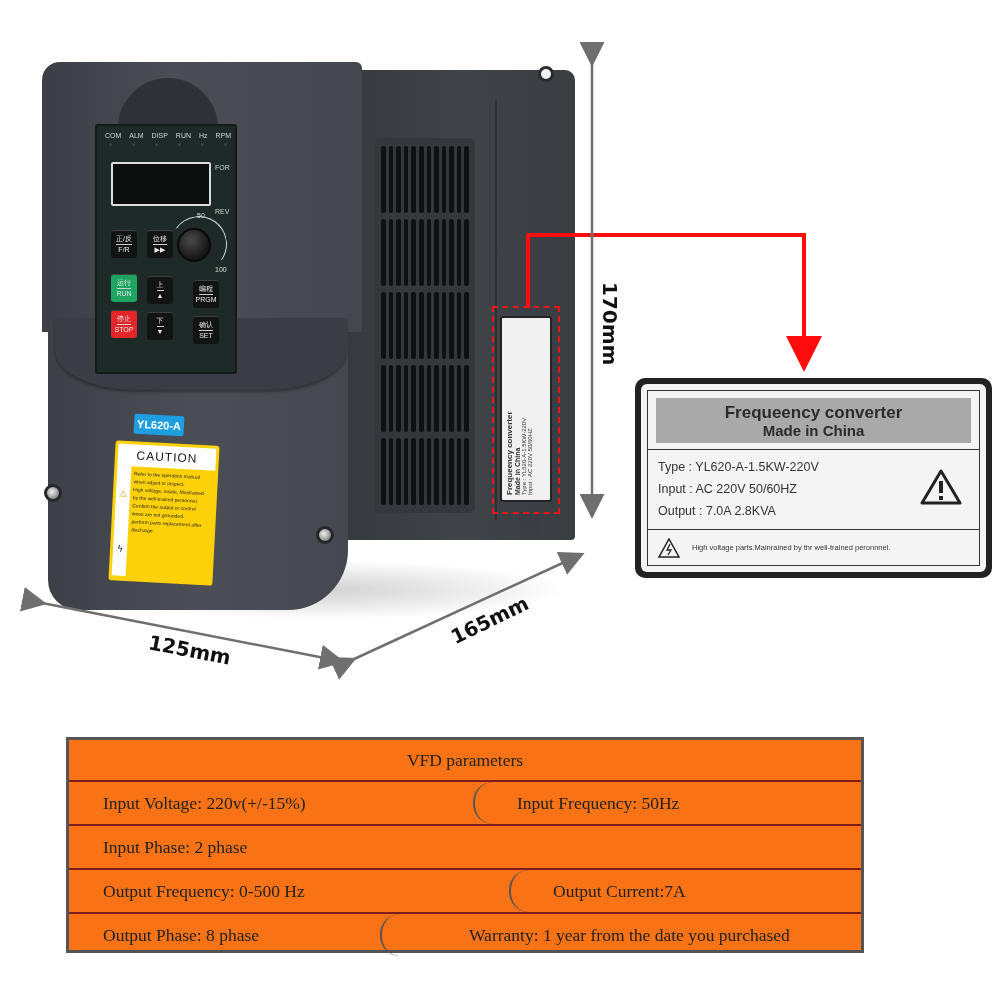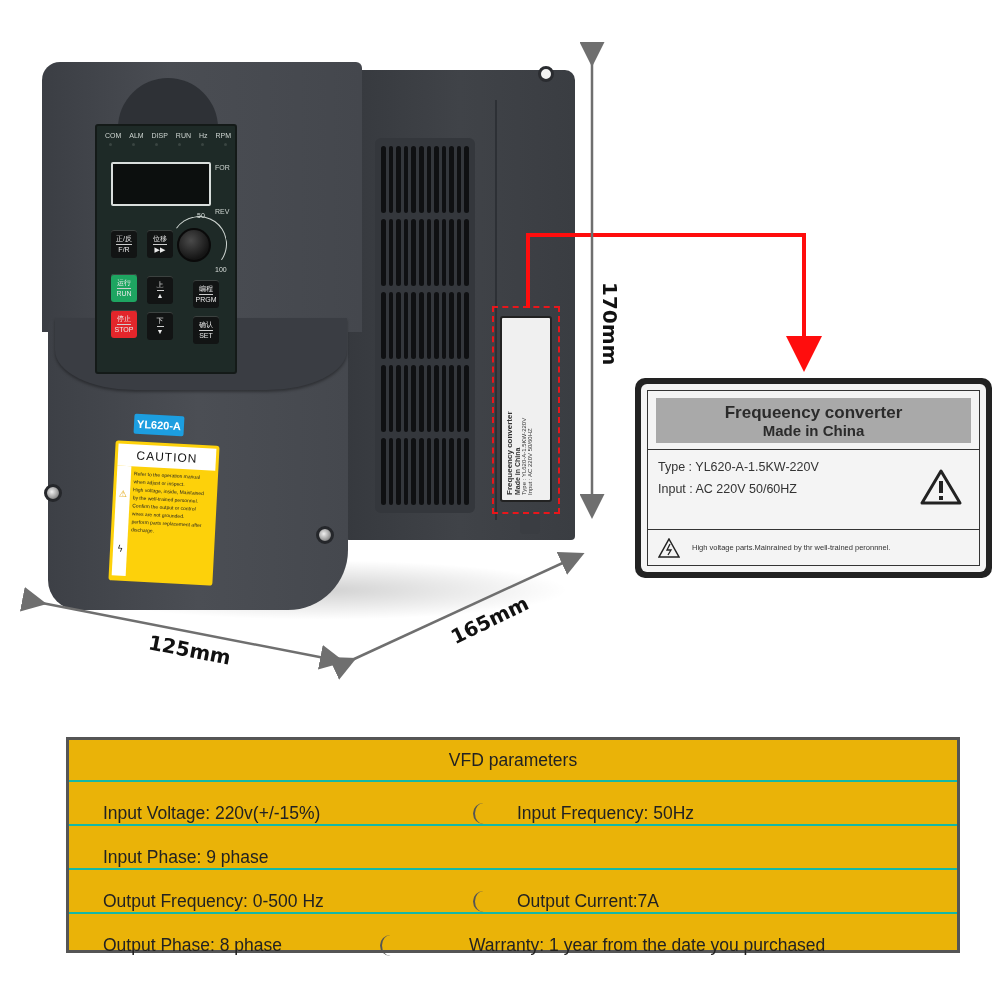--- a/index.html
+++ b/index.html
@@ -106,23 +106,23 @@
   .bl-mid { border-top: 1.5px solid #333; flex: 1; position: relative; padding: 6px 10px;
             font-family: "Liberation Sans", sans-serif; font-size: 12.5px; color: #333; line-height: 22px; }
   .bl-warn { position: absolute; right: 16px; top: 18px; }
   .bl-foot { border-top: 1.5px solid #333; height: 36px; display: flex; align-items: center; padding: 0 10px;
              font-family: "Liberation Sans", sans-serif; font-size: 7.5px; color: #333; gap: 12px; }
 
   
   .dim-text { font-family: "DejaVu Sans", sans-serif; font-weight: bold; color: #111; font-size: 20px; white-space: nowrap; }
 
   
-  .spec { left: 66px; top: 737px; width: 894px; height: 216px; border: 3px solid #555;
-          font-family: Liberation Sans, sans-serif; font-size: 17.5px; color: #222; background: #eab308; }
-  .spec-row { display: flex; border-top: 2px solid #14b8a6; height: 44px; align-items: flex-end; }
+  .spec { left: 66px; top: 737px; width: 798px; height: 216px; border: 3px solid #555;
+          font-family: Liberation Serif, serif; font-size: 17.5px; color: #222; background: #f97316; }
+  .spec-row { display: flex; border-top: 2px solid #7f1d1d; height: 44px; }
   .spec-row.head { border-top: none; height: 40px; justify-content: center; align-items: center; }
   .spec-cell { display: flex; align-items: center; padding-left: 34px; }
   .spec-cell + .spec-cell { border-left: 2px solid #555; border-radius: 20px; }
 </style>
 </head>
 <body>
 
 <div id="device" class="abs">
   <div class="abs shadow"></div>
 
@@ -304,20 +304,21 @@
 <div class="abs big-label">
   <div class="big-label-face">
     <div class="big-label-frame">
       <div class="bl-header">
         <span class="t1">Frequeency converter</span>
         <span class="t2">Made in China</span>
       </div>
       <div class="bl-mid">
         <div>Type : YL620-A-1.5KW-220V</div>
         <div>Input : AC  220V  50/60HZ</div>
+        <div>Output : 7.0A  2.8KVA</div>
         <svg class="bl-warn" width="44" height="38">
           <polygon points="22,3 41,35 3,35" fill="none" stroke="#222" stroke-width="3" stroke-linejoin="round"></polygon>
           <rect x="20" y="13" width="4" height="12" fill="#222"></rect>
           <rect x="20" y="28" width="4" height="4" fill="#222"></rect>
         </svg>
       </div>
       <div class="bl-foot">
         <svg width="22" height="20">
           <polygon points="11,1 21,19 1,19" fill="none" stroke="#222" stroke-width="1.5"></polygon>
           <polyline points="12,6 9,12 13,12 10,17" fill="none" stroke="#222" stroke-width="1.3"></polyline>
@@ -344,23 +345,23 @@
 
 <div class="abs spec">
   <div class="spec-row head">
     <span>VFD parameters</span>
   </div>
   <div class="spec-row">
     <div class="spec-cell" style="width:404px;">Input Voltage: 220v(+/-15%)</div>
     <div class="spec-cell" style="flex:1;padding-left:42px;">Input Frequency: 50Hz</div>
   </div>
   <div class="spec-row">
-    <div class="spec-cell" style="width:404px;">Input Phase: 9 phase</div>
+    <div class="spec-cell" style="width:404px;">Input Phase: 2 phase</div>
   </div>
   <div class="spec-row">
     <div class="spec-cell" style="width:404px;">Output Frequency: 0-500 Hz</div>
-    <div class="spec-cell" style="flex:1;padding-left:42px;">Output Current:7A</div>
+    <div class="spec-cell" style="flex:1;padding-left:42px;margin-left:36px;">Output Current:7A</div>
   </div>
   <div class="spec-row">
     <div class="spec-cell" style="width:311px;">Output Phase: 8 phase</div>
     <div class="spec-cell" style="flex:1;padding-left:87px;">Warranty: 1 year from the date you purchased</div>
   </div>
 </div>
 
 </body></html>

